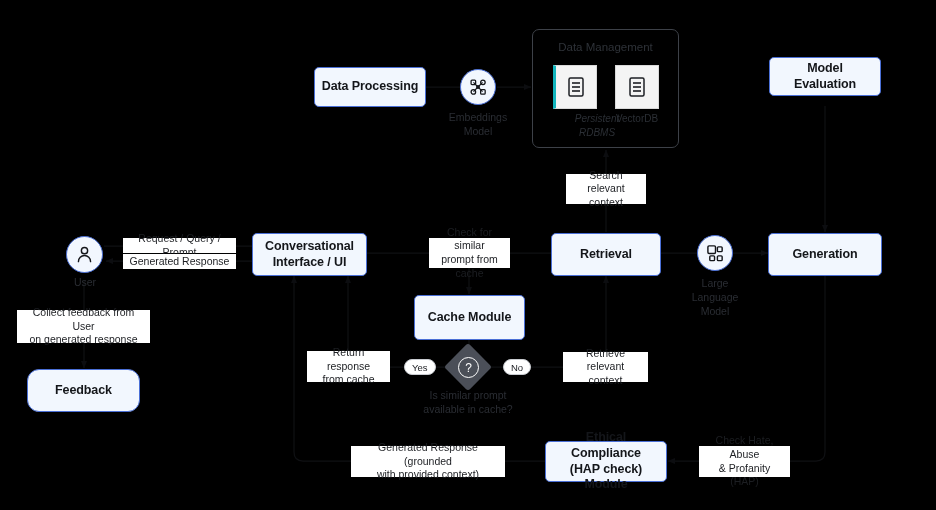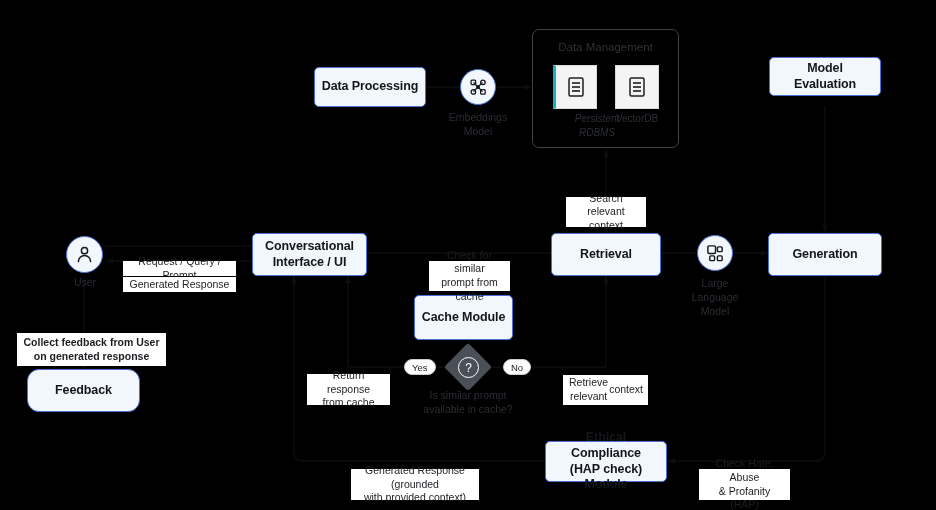--- a/index.html
+++ b/index.html
@@ -36,21 +36,20 @@
   .lbl{
     position:absolute;
     box-sizing:border-box;
     background:#ffffff;
     color:#1c1e22;
     font-size:10.5px;
     line-height:1.3;
     display:flex;align-items:center;justify-content:center;
     text-align:center;
     padding:3px 5px;
-    margin-top:23px;
   }
 
   
   .circ{
     position:absolute;
     box-sizing:border-box;
     width:36px;height:36px;border-radius:50%;
     background:#f2f7fe;
     border:1.5px solid #4a6fd6;
     display:flex;align-items:center;justify-content:center;
@@ -222,21 +221,21 @@
 
   <div class="node" style="left:769px;top:57px;width:112px;height:39px;">
     <span>Model Evaluation</span>
   </div>
 
   <div class="node" style="left:252px;top:233px;width:115px;height:43px;flex-direction:column;">
     <span>Conversational</span>
     <span>Interface / UI</span>
   </div>
 
-  <div class="node" style="left:414px;top:295px;width:99px;height:45px;">
+  <div class="node" style="left:414px;top:295px;width:111px;height:45px;">
     <span>Cache Module</span>
   </div>
 
   <div class="node" style="left:551px;top:233px;width:110px;height:43px;">
     <span>Retrieval</span>
   </div>
 
   <div class="node" style="left:768px;top:233px;width:114px;height:43px;">
     <span>Generation</span>
   </div>
@@ -298,46 +297,46 @@
   <div class="pill" style="left:503px;top:359px;">No</div>
   <div class="dia-cap" style="left:398px;top:388px;">
     <div>Is similar prompt</div>
     <div>available in cache?</div>
   </div>
 
   <div class="lbl" style="left:123px;top:238px;width:113px;height:15px;">Request / Query / Prompt</div>
 
   <div class="lbl" style="left:123px;top:254px;width:113px;height:15px;">Generated Response</div>
 
-  <div class="lbl" style="left:17px;top:310px;width:149px;height:33px;flex-direction:column;font-weight:bold;">
+  <div class="lbl" style="left:17px;top:310px;width:133px;height:33px;flex-direction:column;">
     <div>Collect feedback from User</div>
     <div>on generated response</div>
   </div>
 
   <div class="lbl" style="left:429px;top:238px;width:81px;height:30px;flex-direction:column;">
     <div>Check for similar</div>
     <div>prompt from cache</div>
   </div>
 
   <div class="lbl" style="left:566px;top:174px;width:80px;height:30px;flex-direction:column;">
     <div>Search relevant</div>
     <div>context</div>
   </div>
 
   <div class="lbl" style="left:307px;top:351px;width:83px;height:31px;flex-direction:column;">
     <div>Return response</div>
     <div>from cache</div>
   </div>
 
-  <div class="lbl" style="left:563px;top:352px;width:85px;height:30px;flex-direction:row;">
+  <div class="lbl" style="left:563px;top:352px;width:85px;height:30px;flex-direction:column;">
     <div>Retrieve relevant</div>
     <div>context</div>
   </div>
 
-  <div class="lbl" style="left:351px;top:446px;width:128px;height:31px;flex-direction:column;">
+  <div class="lbl" style="left:351px;top:446px;width:154px;height:31px;flex-direction:column;">
     <div>Generated Response (grounded</div>
     <div>with provided context)</div>
   </div>
 
   <div class="lbl" style="left:699px;top:446px;width:91px;height:31px;flex-direction:column;">
     <div>Check Hate, Abuse</div>
     <div>&amp; Profanity (HAP)</div>
   </div>
 
 </div>

